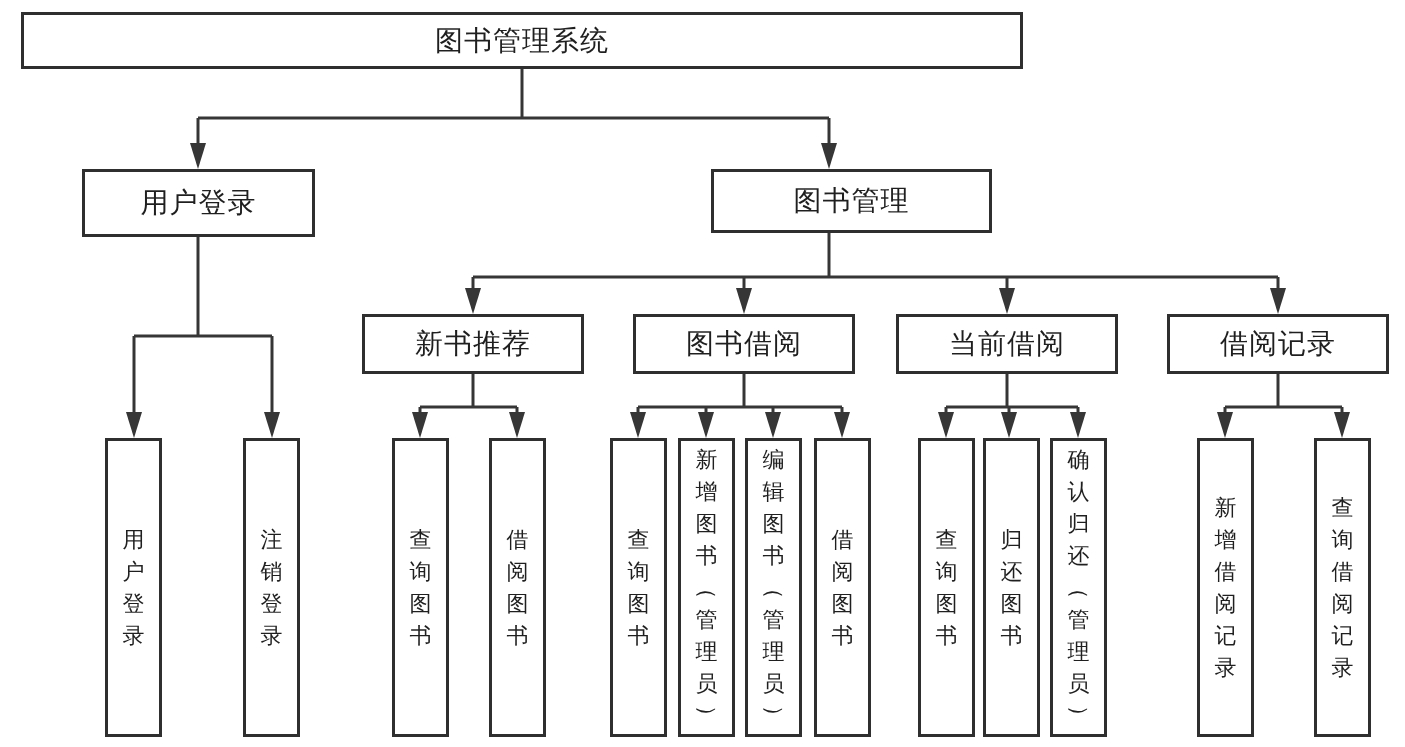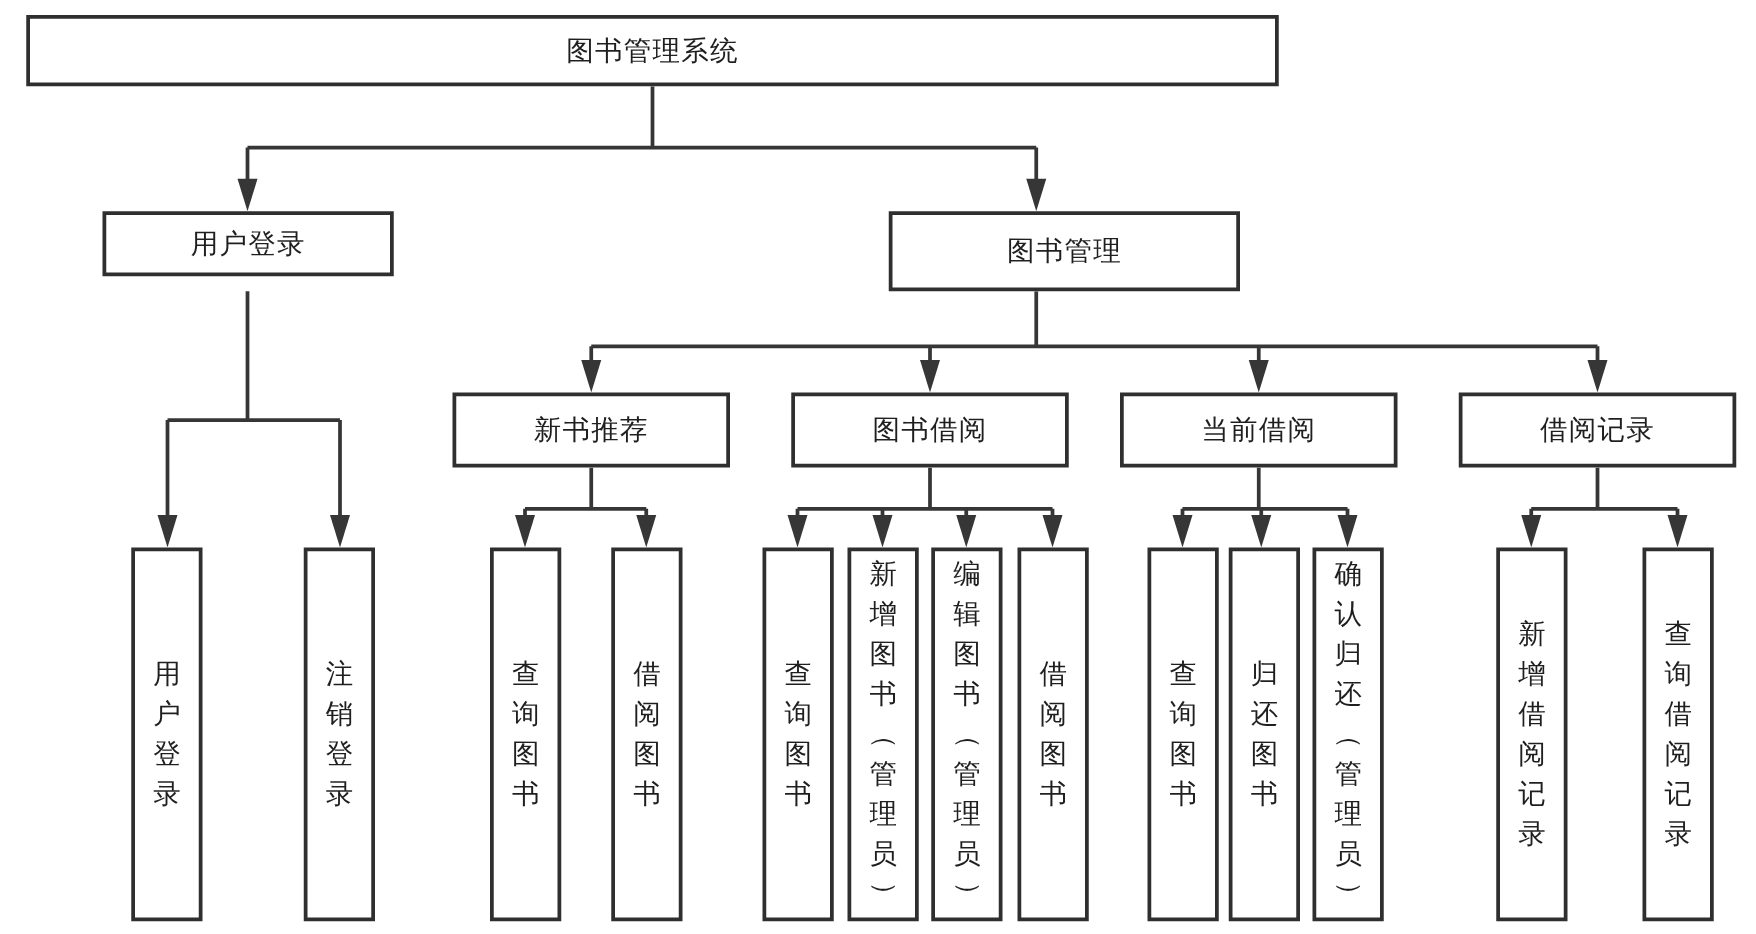--- a/index.html
+++ b/index.html
@@ -9,25 +9,25 @@
   #canvas{
     position:relative;width:1405px;height:747px;background:var(--bg);
     font-family:"DejaVu Sans","Liberation Sans",sans-serif;color:var(--text);
     overflow:hidden;
   }
   #wires{position:absolute;left:0;top:0;z-index:0;}
   .box{
     position:absolute;background:#fff;border:3px solid var(--border);
     box-sizing:border-box;z-index:1;
   }
-  .hbox{display:flex;align-items:center;justify-content:center;font-size:22px;letter-spacing:1px;}
+  .hbox{display:flex;align-items:center;justify-content:center;font-size:28px;letter-spacing:1px;}
   
   #n-root{left:21px;top:12px;width:1002px;height:57px;}
   
-  #n-l2-0{left:82px;top:169px;width:233px;height:52px;}
+  #n-l2-0{left:82px;top:169px;width:233px;height:68px;}
   #n-l2-1{left:711px;top:169px;width:281px;height:64px;}
   
   .l3{top:314px;width:222px;height:60px;}
   #n-l3-0{left:362px;} #n-l3-1{left:633px;} #n-l3-2{left:896px;} #n-l3-3{left:1167px;}
   
   .leaf{top:438px;width:57px;height:299px;}
   #lf-0{left:105px;}  #lf-1{left:243px;}
   #lf-2{left:392px;}  #lf-3{left:489px;}
   #lf-4{left:610px;}  #lf-5{left:678px;}  #lf-6{left:745px;}  #lf-7{left:814px;}
   #lf-8{left:918px;}  #lf-9{left:983px;}  #lf-10{left:1050px;}

